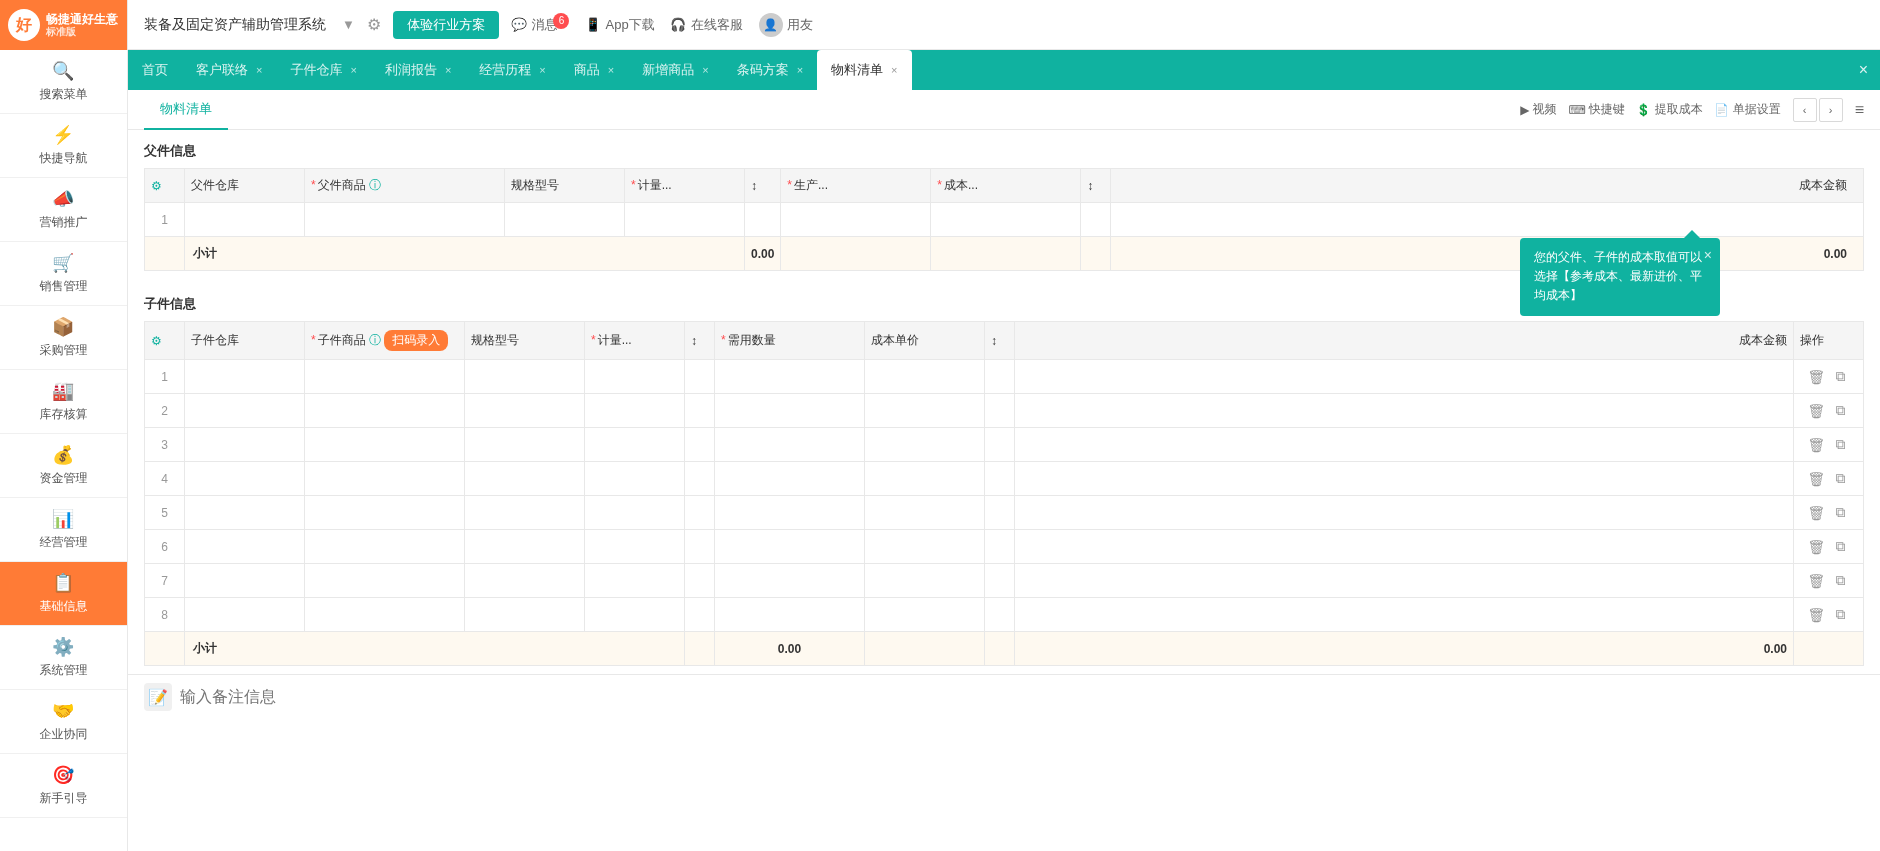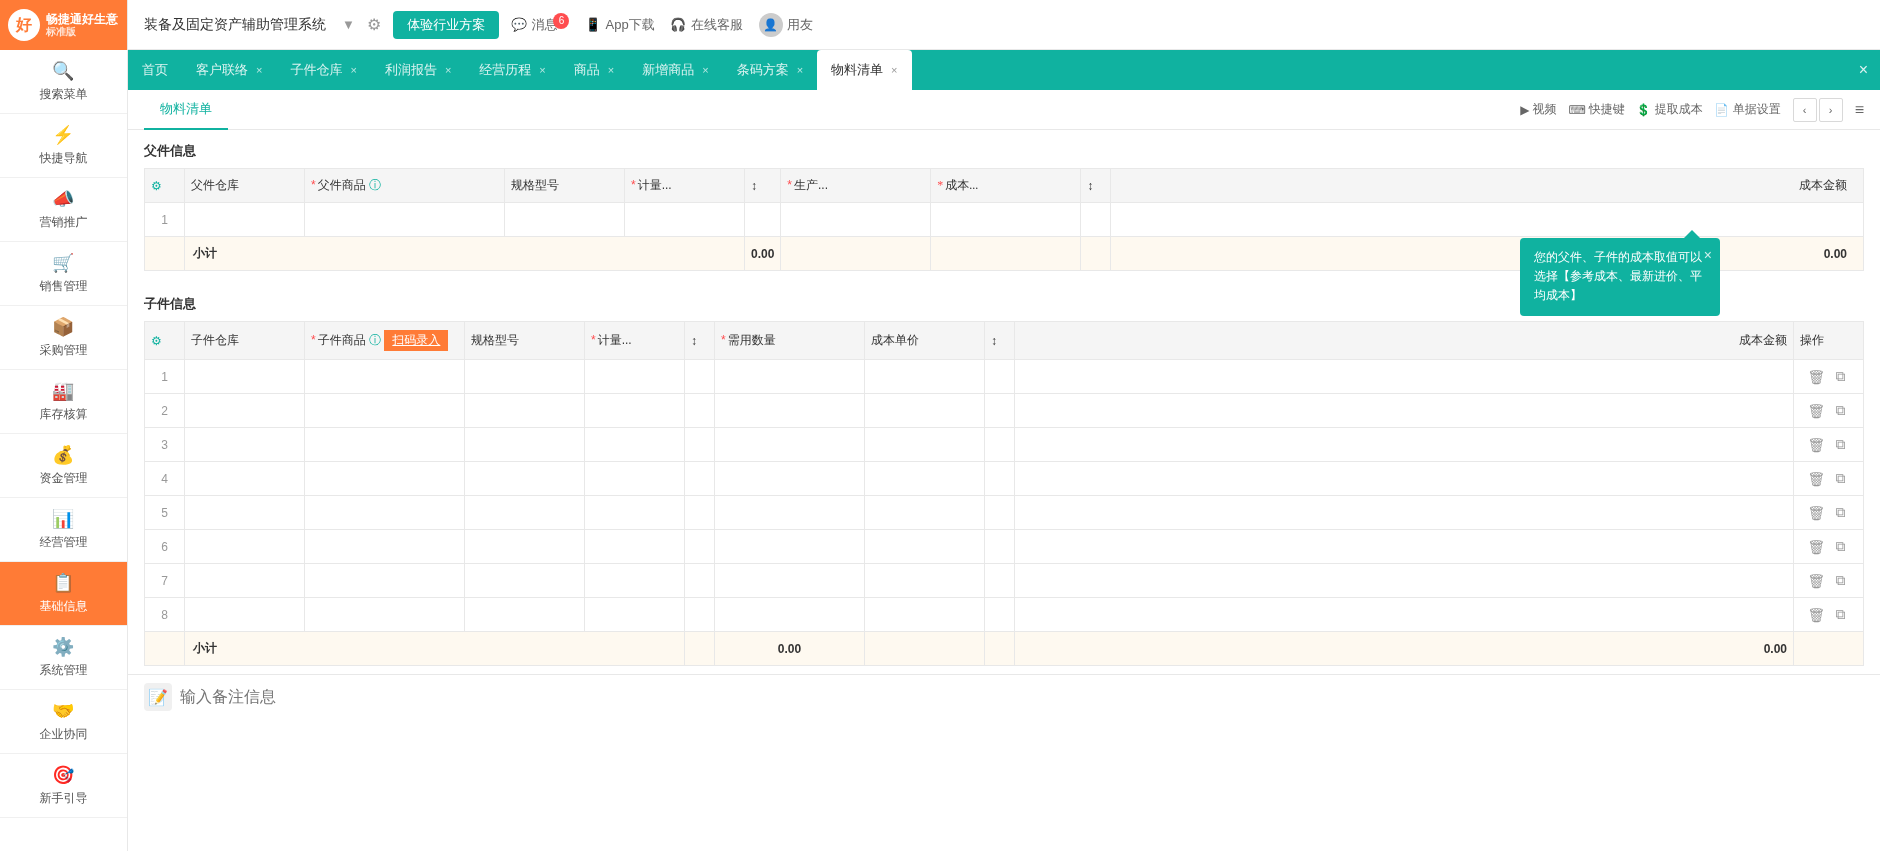--- a/index.html
+++ b/index.html
@@ -49,21 +49,21 @@
 
     
     .data-table { width: 100%; border-collapse: collapse; font-size: 12px; }
     .data-table th { background: #f5f5f5; padding: 8px 6px; text-align: left; border: 1px solid #e8e8e8; color: #333; font-weight: normal; white-space: nowrap; }
     .data-table td { padding: 6px; border: 1px solid #e8e8e8; color: #333; height: 34px; }
     .data-table .row-num { color: #999; text-align: center; width: 40px; }
     .data-table .subtotal { background: #0f766e; font-weight: bold; }
     .data-table .subtotal td { background: #fef9f0; }
     .th-required { color: #ff4d4f; margin-right: 2px; }
     .th-gear { color: #10b2a0; cursor: pointer; }
-    .scan-btn { background: #ff7b36; color: #fff; border: none; border-radius: 0; padding: 2px 8px; font-size: 12px; cursor: pointer; text-decoration: underline; }
+    .scan-btn { background: #ff7b36; color: #fff; border: none; border-radius: 8px; padding: 2px 8px; font-size: 12px; cursor: pointer; }
     .action-icons { display: flex; gap: 4px; justify-content: center; }
     .action-icon { width: 20px; height: 20px; display: flex; align-items: center; justify-content: center; cursor: pointer; color: #999; font-size: 14px; }
 
     
     .tooltip-popup { position: absolute; background: #10b2a0; color: #fff; border-radius: 4px; padding: 10px 14px; font-size: 12px; line-height: 1.6; max-width: 200px; z-index: 100; top: 148px; right: 160px; }
     .tooltip-popup::before { content: ''; position: absolute; top: -8px; right: 20px; border: 8px solid transparent; border-bottom-color: #10b2a0; border-top: none; }
     .tooltip-close { position: absolute; top: 6px; right: 8px; cursor: pointer; font-size: 14px; color: rgba(255,255,255,0.8); }
 
     
     .bottom-note { padding: 8px 16px; border-top: 1px solid #e8e8e8; display: flex; align-items: center; gap: 8px; }
@@ -239,21 +239,21 @@
       <table class="data-table">
         <thead>
           <tr>
             <th style="width:36px;"><span class="th-gear">⚙</span></th>
             <th style="width:120px;">父件仓库</th>
             <th style="width:200px;"><span class="th-required">*</span>父件商品 <span style="color:#10b2a0">ⓘ</span></th>
             <th style="width:120px;">规格型号</th>
             <th style="width:120px;"><span class="th-required">*</span>计量...</th>
             <th style="width:30px;">↕</th>
             <th style="width:150px;"><span class="th-required">*</span>生产...</th>
-            <th style="width:150px;font-family:Liberation Serif, serif;"><span class="th-required">*</span>成本...</th>
+            <th style="width:150px;"><span class="th-required">*</span>成本...</th>
             <th style="width:30px;">↕</th>
             <th style="text-align:right;padding-right:16px;">成本金额</th>
           </tr>
         </thead>
         <tbody>
           <tr>
             <td class="row-num">1</td>
             <td></td>
             <td></td>
             <td></td>

